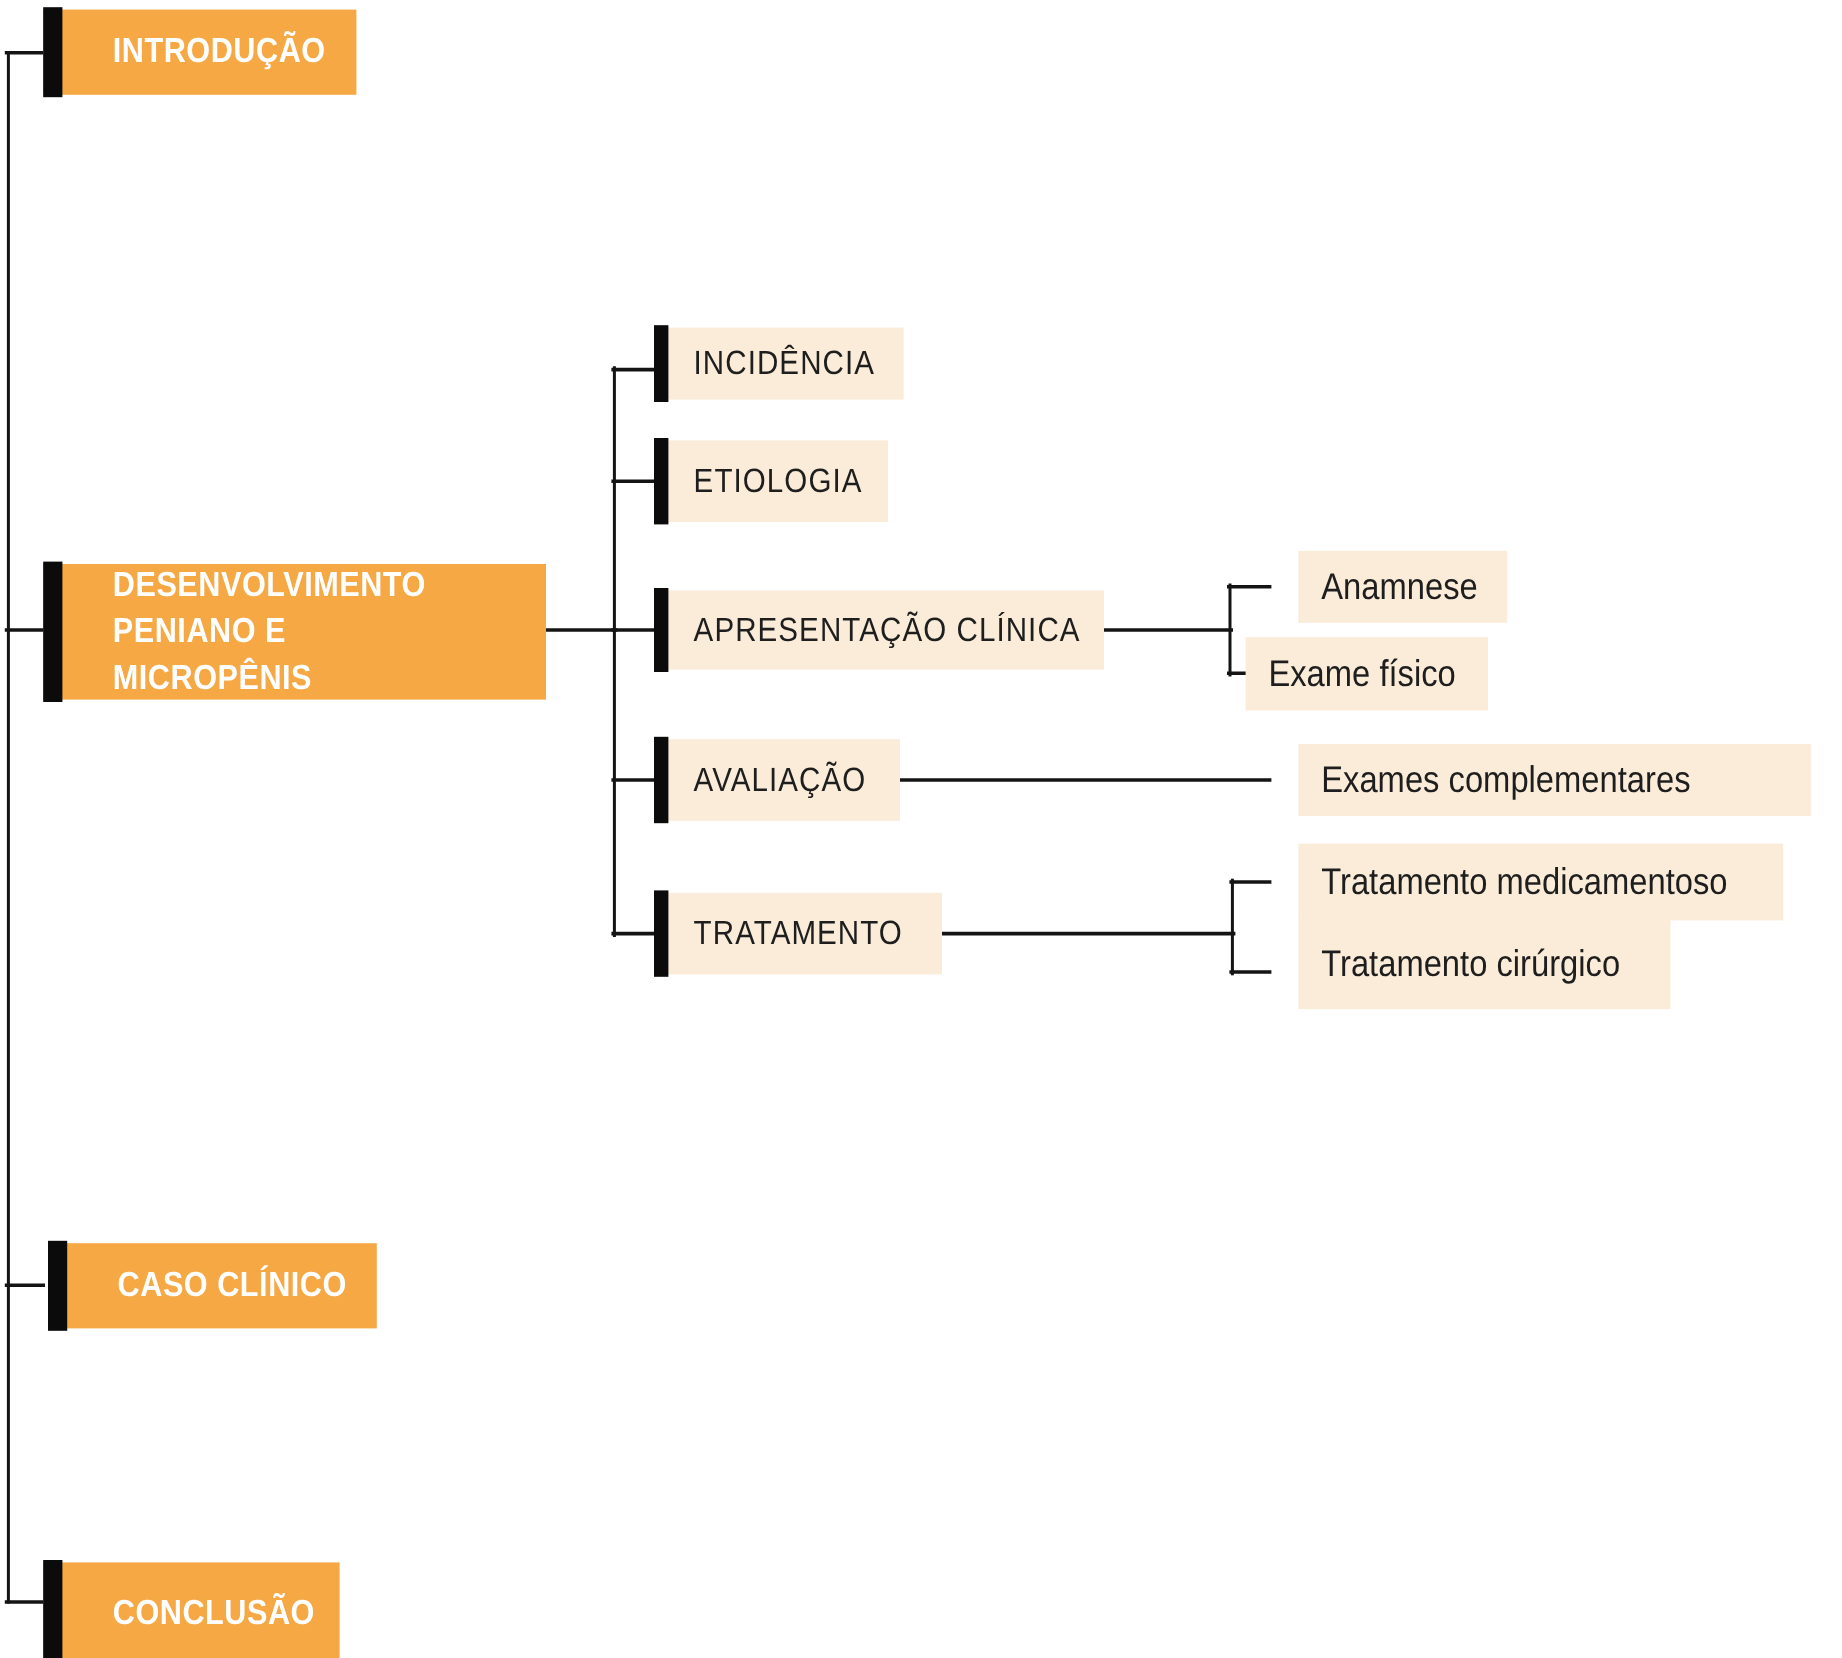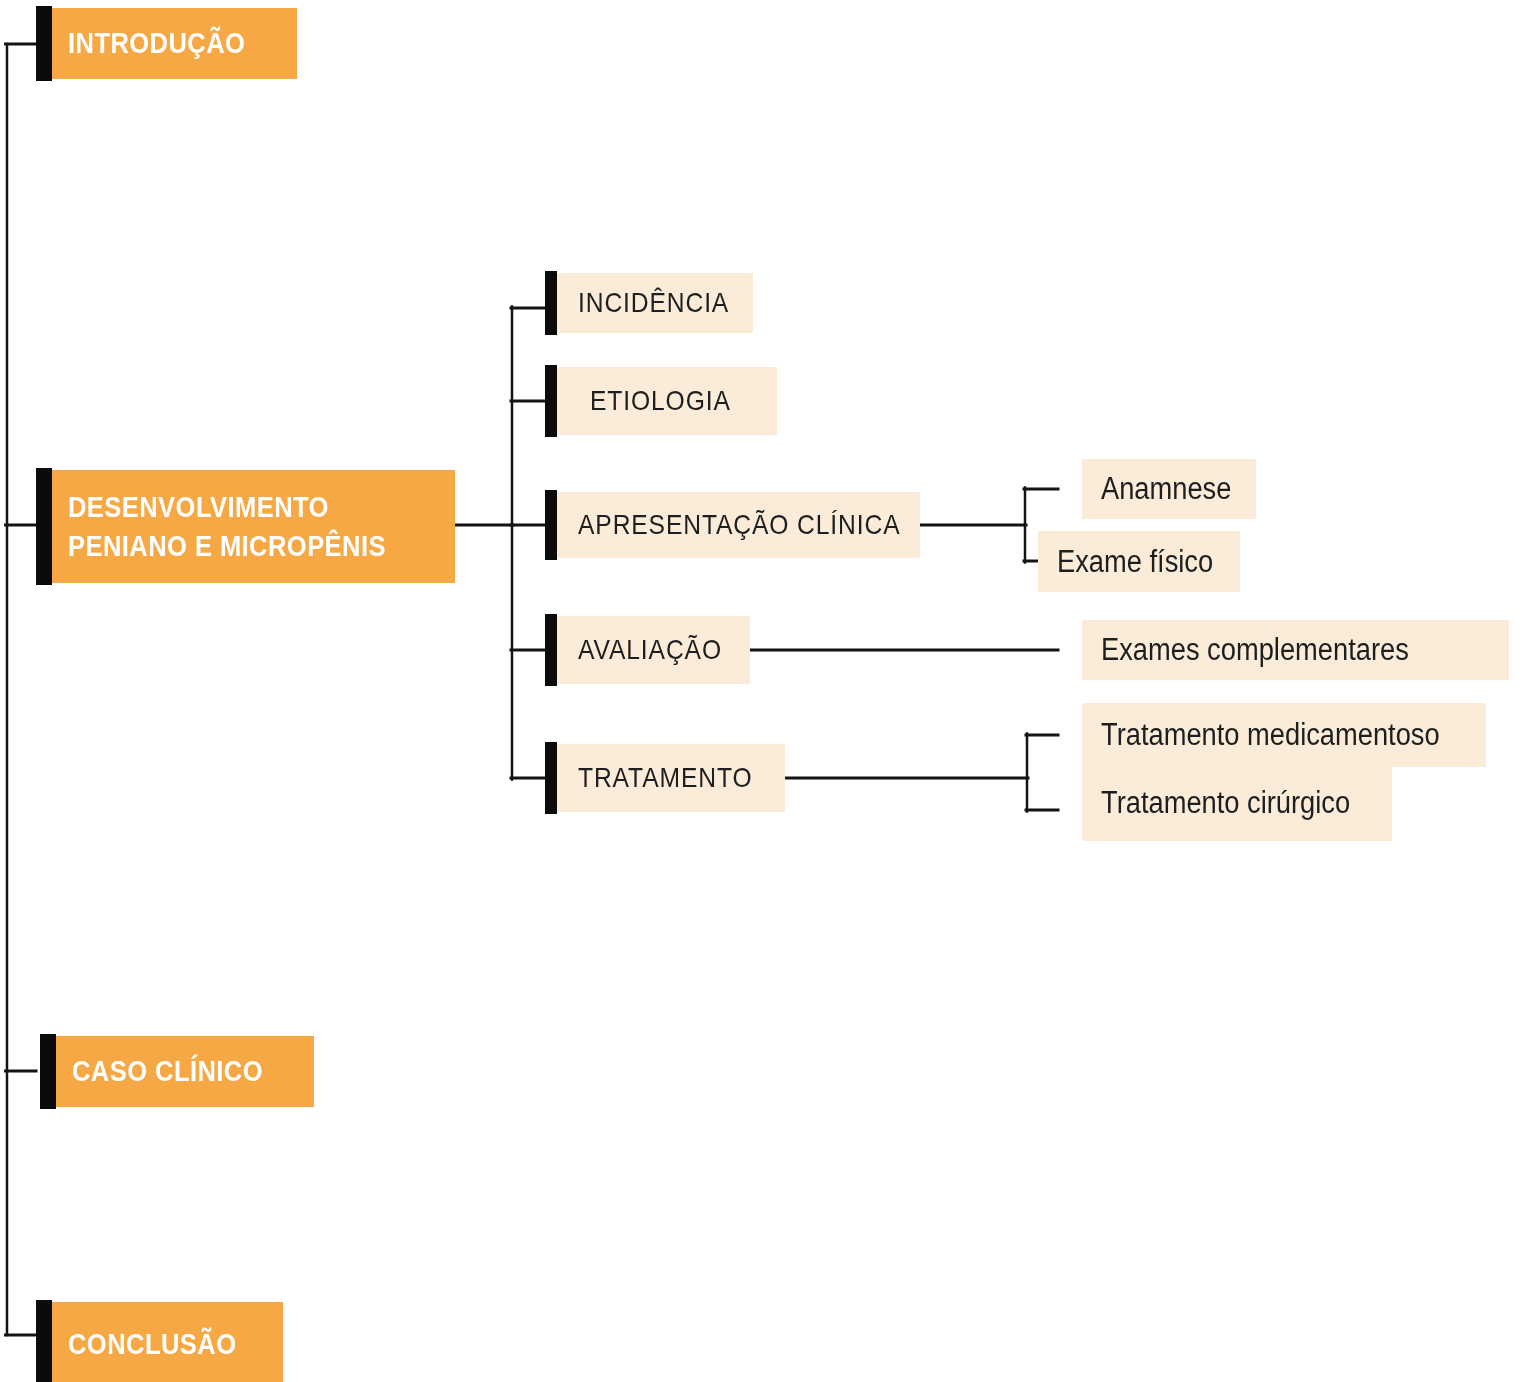--- a/index.html
+++ b/index.html
@@ -12,21 +12,21 @@
     overflow: hidden;
     font-family: "Liberation Sans", sans-serif;
   }
   .wires { position: absolute; left: 0; top: 0; width: 1535px; height: 1382px; }
   .wires path { fill: none; stroke: var(--line, #141414); }
   .wires path.h { stroke-width: 3; stroke-linecap: square; }
   .wires path.v { stroke-width: 2.5; stroke-linecap: square; }
 
   .node { position: absolute; display: flex; align-items: center; }
 
-  .l1 { background: var(--orange, #F6A844); }
+  .l1 { background: var(--orange, #F6A844); padding-left: 26px; }
   .l1 .bar {
     position: absolute; left: 0; top: -2px; bottom: -2px; width: 16px;
     background: var(--bar, #0b0b0b);
   }
   .l1 .label {
     color: var(--text-light, #ffffff);
     font-weight: bold;
     font-size: 29px;
     letter-spacing: 0.5px;
     line-height: 1.32;
@@ -113,21 +113,21 @@
   <div class="node l1" style="left:36px; top:1302px; width:247px; height:84px;">
     <span class="bar"></span>
     <span class="label">CONCLUSÃO</span>
   </div>
 
   <div class="node l2" style="left:545px; top:273px; width:208px; height:60px;">
     <span class="bar"></span>
     <span class="label">INCIDÊNCIA</span>
   </div>
 
-  <div class="node l2" style="left:545px; top:367px; width:232px; height:68px;padding-left:12px;">
+  <div class="node l2" style="left:545px; top:367px; width:195px; height:68px;">
     <span class="bar"></span>
     <span class="label">ETIOLOGIA</span>
   </div>
 
   <div class="node l2" style="left:545px; top:492px; width:375px; height:66px;">
     <span class="bar"></span>
     <span class="label">APRESENTAÇÃO CLÍNICA</span>
   </div>
 
   <div class="node l2" style="left:545px; top:616px; width:205px; height:68px;">

